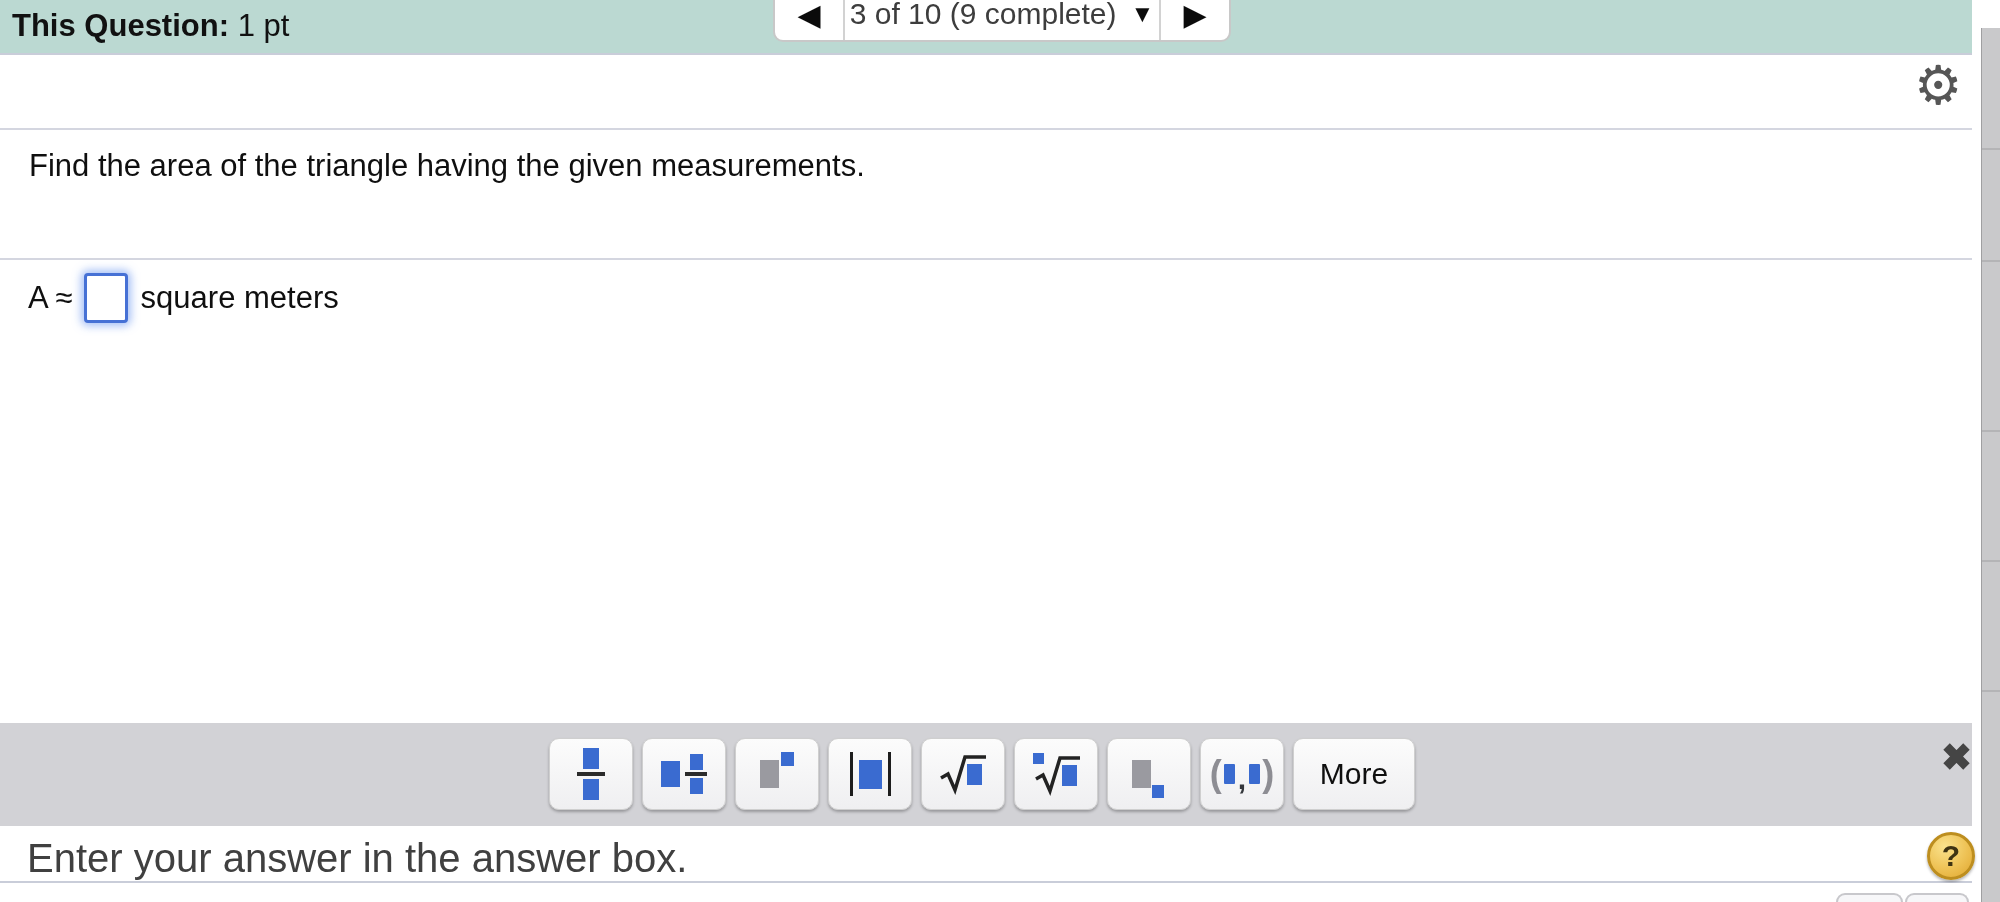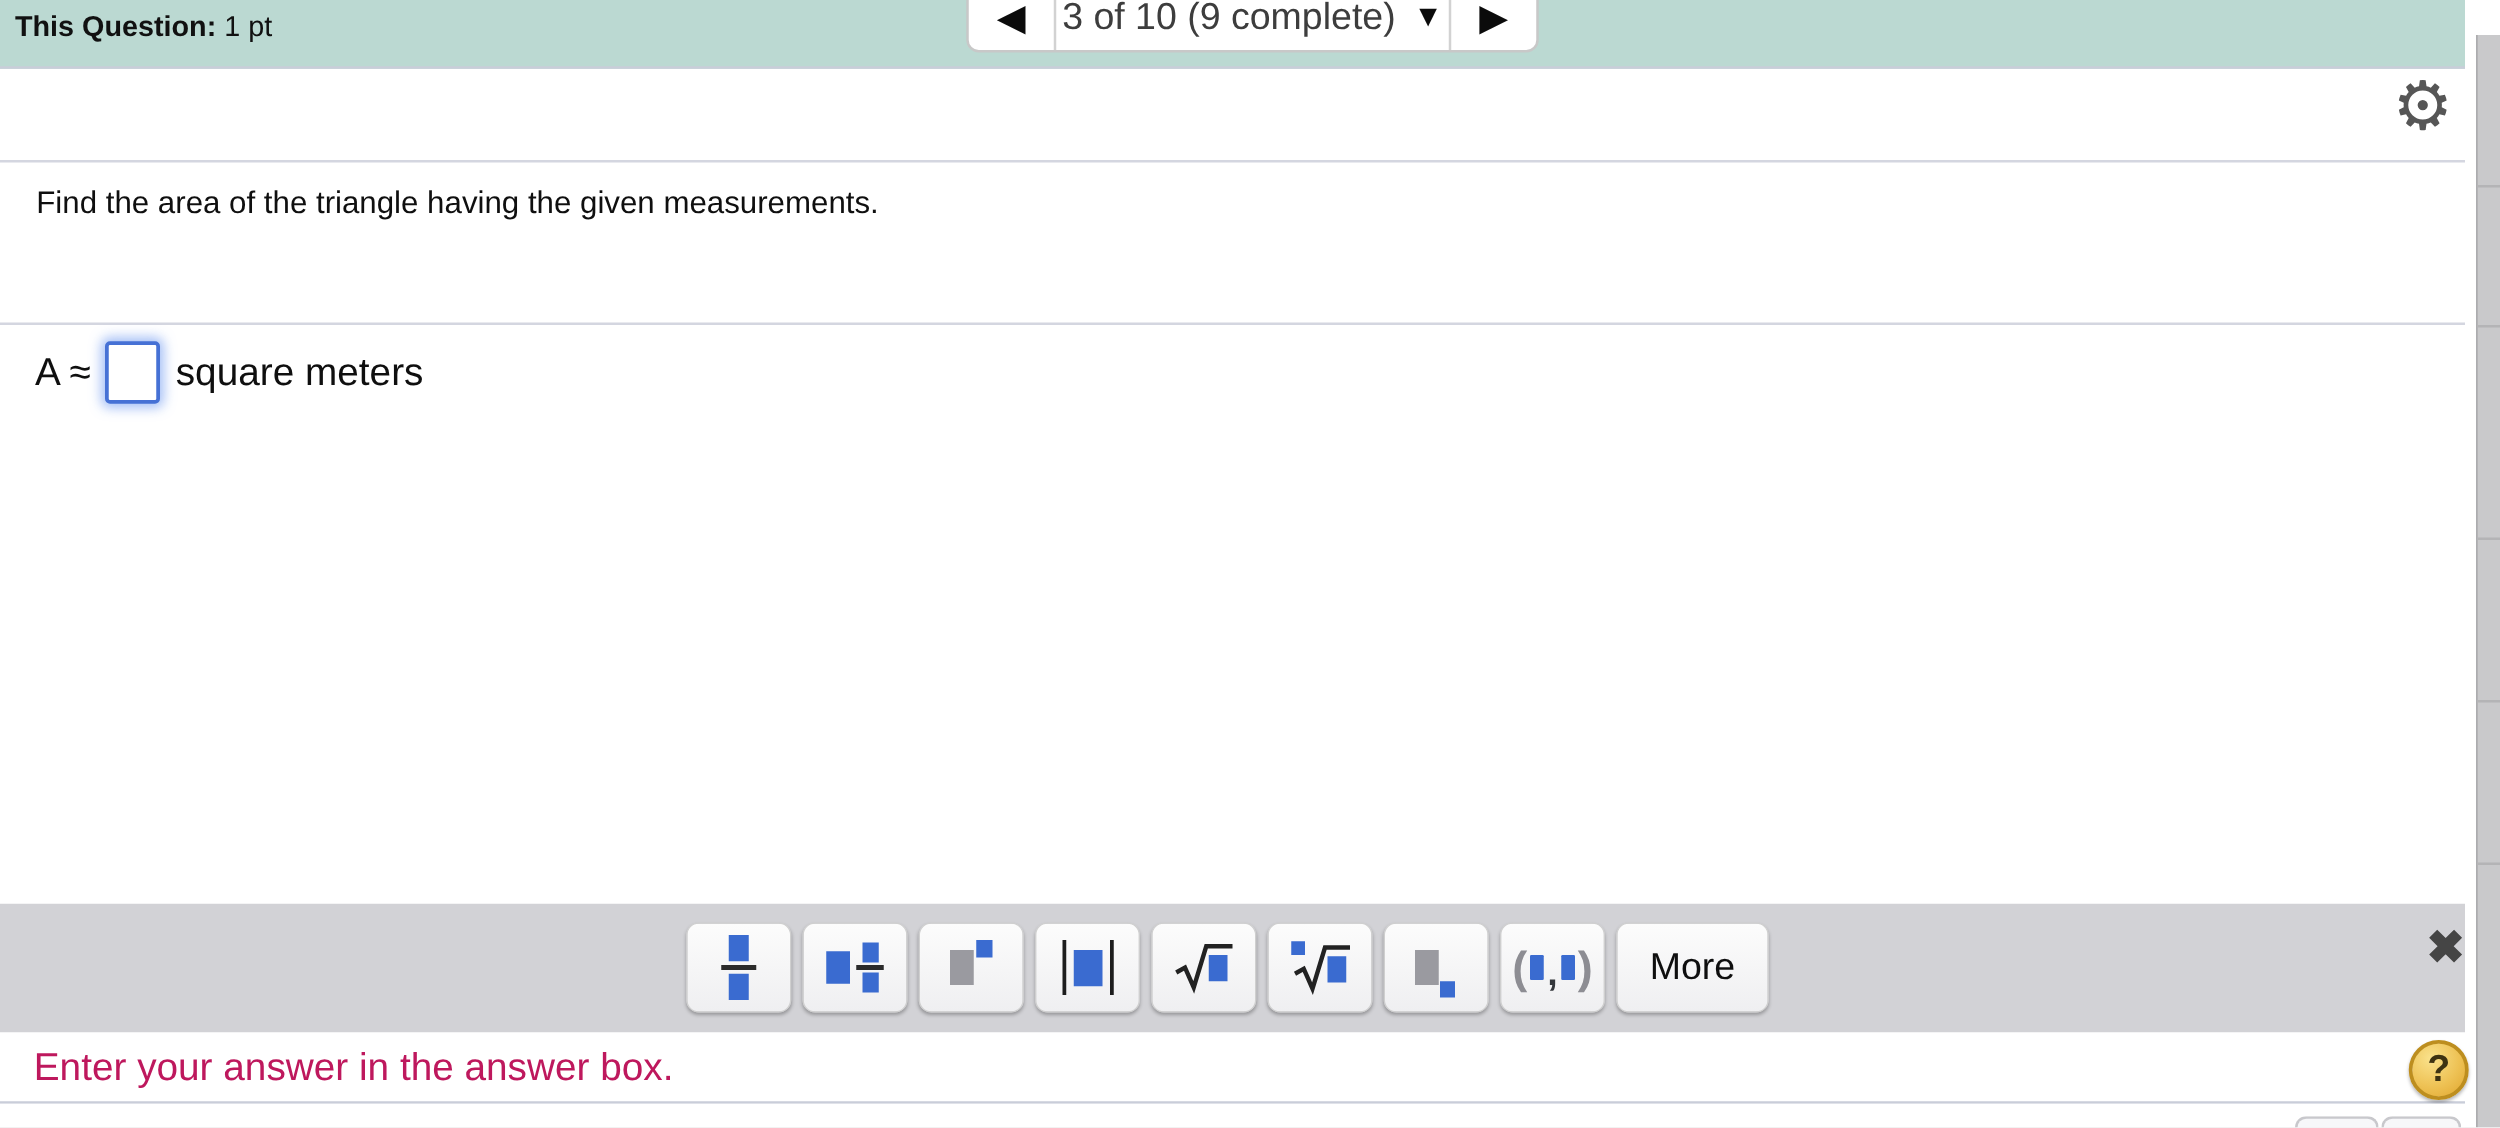--- a/index.html
+++ b/index.html
@@ -5,21 +5,21 @@
   html,body { margin:0; padding:0; background:#e8e8e8; }
   #screen {
     position:relative; width:2000px; height:902px; overflow:hidden;
     background:#ffffff; font-family:"Liberation Sans", sans-serif; color:#111;
   }
   
   .top-bar {
     position:absolute; left:0; top:0; width:1972px; height:53px;
     background:#bbd9d2; border-bottom:2px solid #c9cdd9;
   }
-  .tq-left { position:absolute; left:12px; top:8px; font-size:23px; white-space:nowrap; }
+  .tq-left { position:absolute; left:12px; top:8px; font-size:31px; white-space:nowrap; }
   .tq-right { position:absolute; right:14px; top:8px; font-size:31px; white-space:nowrap; }
   .bold { font-weight:bold; }
   .nav-box {
     position:absolute; left:773px; top:-14px; width:458px; height:56px;
     background:#fff; border:2px solid #c8c8c8; border-radius:10px;
     display:flex; align-items:stretch; box-sizing:border-box; overflow:hidden;
   }
   .nav-seg { display:flex; align-items:center; justify-content:center; cursor:pointer; }
   .nav-prev, .nav-next { width:68px; font-size:30px; color:#0b0b0b; }
   .nav-mid { flex:1; font-size:30px; color:#3d3d3d; gap:14px; }
@@ -27,21 +27,21 @@
   .nav-div { width:2px; background:#d2d2d2; }
   
   .gear {
     position:absolute; left:1914px; top:58px; font-size:54px; color:#565656;
     line-height:1; cursor:pointer;
   }
   .divider { position:absolute; left:0; width:1972px; height:2px; background:#d4d6e0; }
   .div1 { top:128px; }
   .div2 { top:258px; }
   
-  .q-prompt { position:absolute; left:29px; top:148px; font-size:25px; color:#0f0f0f; }
+  .q-prompt { position:absolute; left:29px; top:148px; font-size:31px; color:#0f0f0f; }
   .q-given  { position:absolute; left:78px; top:208px; font-size:31px; color:#0f0f0f; }
   .q-given sup { font-size:21px; position:relative; top:-4px; vertical-align:super; }
   .answer-row {
     position:absolute; left:28px; top:270px; height:56px;
     display:flex; align-items:center; font-size:31px; color:#0f0f0f;
   }
   .answer-box {
     width:34px; height:42px; margin:0 13px 0 11px;
     border:3px solid #4671d5; border-radius:4px; background:#fff;
     box-shadow:0 0 9px 3px rgba(93,140,238,0.55);
@@ -89,21 +89,21 @@
   .ic-pair .comma { color:#33363b; font-size:30px; margin:10px 1px 0 1px; }
   .close-x {
     position:absolute; left:1941px; top:16px; font-size:37px; color:#454545;
     cursor:pointer; line-height:1; font-weight:bold;
   }
   
   .prompt-row {
     position:absolute; left:0; top:826px; width:1972px; height:55px;
     background:#fff; border-bottom:2px solid #c9cdd9;
   }
-  .prompt-text { position:absolute; left:27px; top:10px; font-size:31px; color:#be185d; }
+  .prompt-text { position:absolute; left:27px; top:10px; font-size:40px; color:#404040; }
   .help-btn {
     position:absolute; left:1927px; top:6px; width:42px; height:42px;
     border-radius:50%;
     background:radial-gradient(circle at 35% 28%, #fae28c 0%, #eec255 55%, #e0a62e 100%);
     border:3px solid #bd8e1f; box-sizing:content-box;
     display:flex; align-items:center; justify-content:center;
     font-size:30px; font-weight:bold; color:#3e3312;
     box-shadow:0 2px 3px rgba(0,0,0,0.3); cursor:pointer;
   }
   

